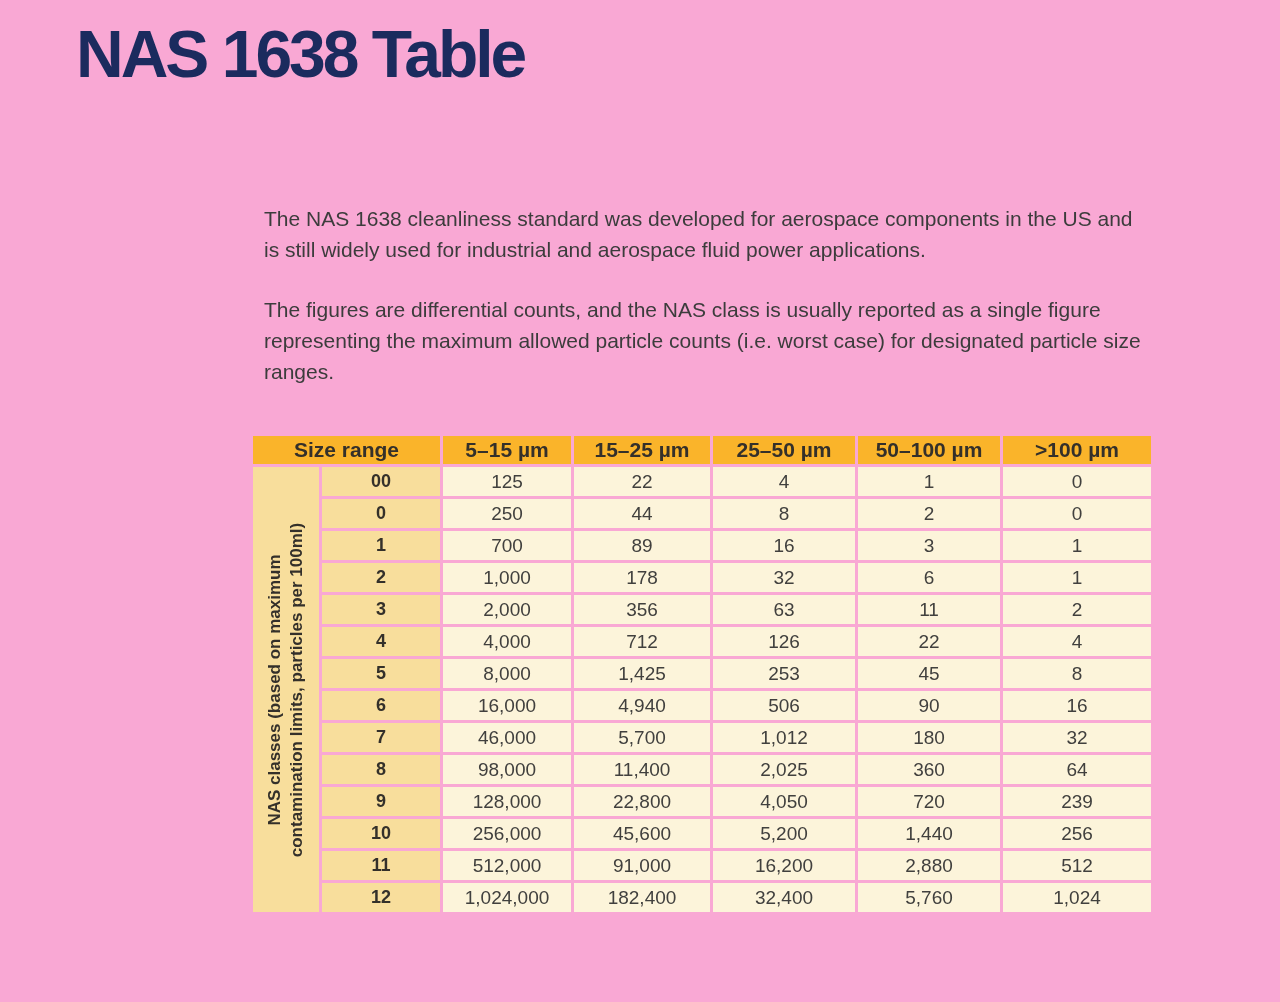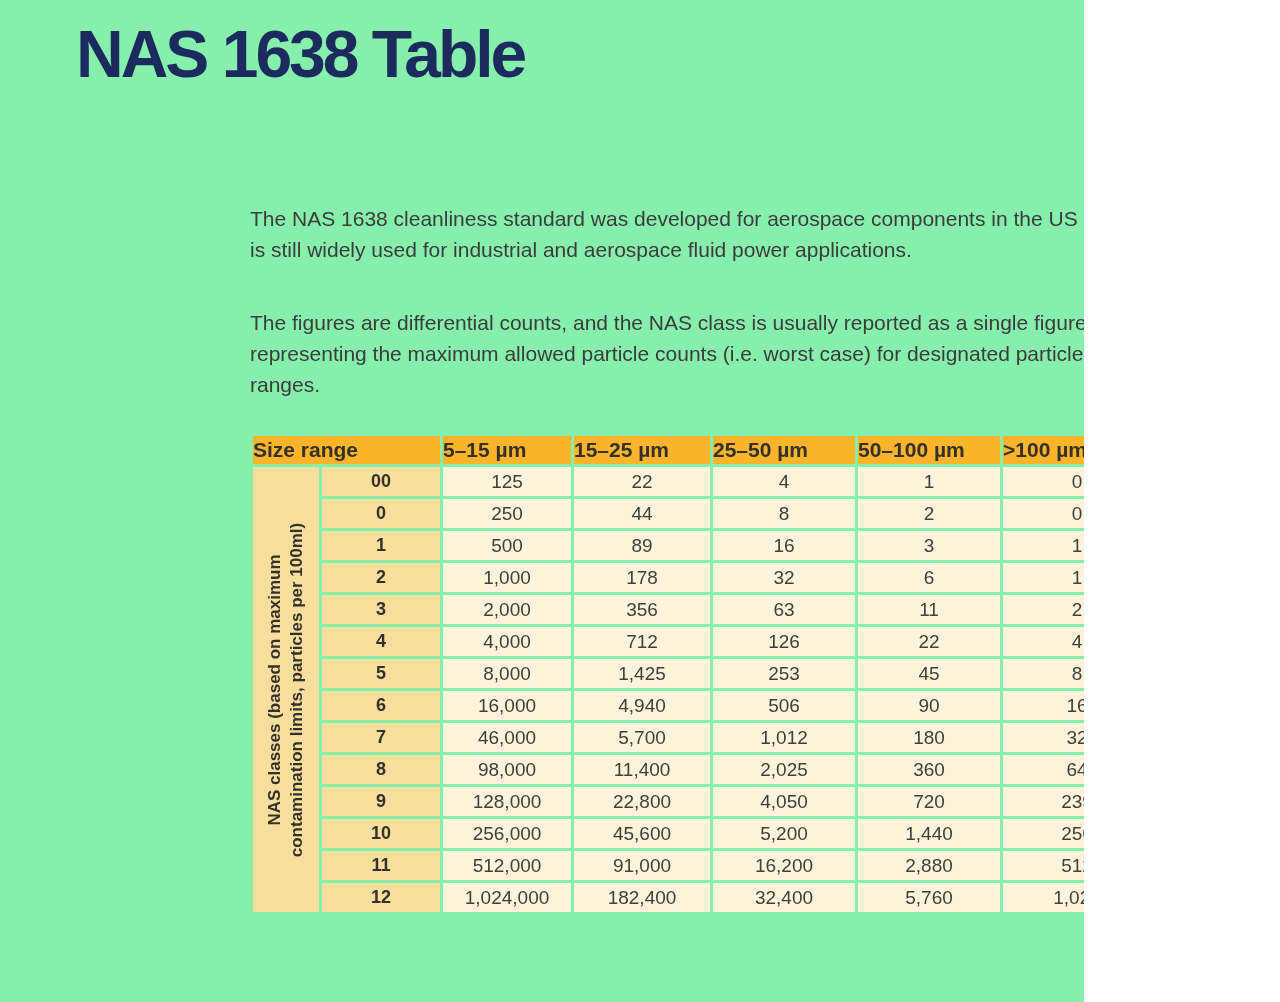--- a/index.html
+++ b/index.html
@@ -3,47 +3,47 @@
 <meta charset="utf-8">
 <style>
   html, body {
     margin: 0;
     padding: 0;
     background: #ffffff;
     font-family: "Liberation Sans", sans-serif;
   }
   .page {
     position: relative;
-    width: 1084px;
+    width: 1280px;
     height: 1002px;
-    background: #86efac;
+    background: #f9a8d4;
     overflow: hidden;
   }
   .title {
     position: absolute;
     left: 76px;
     top: 20px;
     margin: 0;
     font-size: 66px;
     line-height: 68px;
     font-weight: bold;
     letter-spacing: -3px;
     color: #1B2B5E;
   }
   .intro {
     position: absolute;
-    left: 250px;
+    left: 264px;
     top: 203px;
     width: 884px;
     color: #3C3C3C;
     font-size: 21px;
     line-height: 31px;
   }
   .intro p { margin: 0; }
-  .intro p + p { margin-top: 42px; }
+  .intro p + p { margin-top: 29px; }
 
   
   .table-wrap {
     position: absolute;
     left: 250px;
     top: 433px;
   }
   table.nas-table {
     table-layout: fixed;
     width: 904px;
@@ -58,21 +58,21 @@
   col.c-v4 { width: 142px; }
   col.c-v5 { width: 148px; }
 
   th.head-cell {
     height: 28px;
     padding: 0;
     background: #FAB42A;
     color: #34302A;
     font-size: 21px;
     font-weight: bold;
-    text-align: left;
+    text-align: center;
     vertical-align: middle;
   }
   td {
     padding: 0;
     height: 29px;
     text-align: center;
     vertical-align: middle;
   }
   td.class-cell {
     background: #F8DE9C;
@@ -154,21 +154,21 @@
           <tr class="body-row">
     <td class="class-cell">0</td>
     <td class="data-cell">250</td>
     <td class="data-cell">44</td>
     <td class="data-cell">8</td>
     <td class="data-cell">2</td>
     <td class="data-cell">0</td>
   </tr>
           <tr class="body-row">
     <td class="class-cell">1</td>
-    <td class="data-cell">500</td>
+    <td class="data-cell">700</td>
     <td class="data-cell">89</td>
     <td class="data-cell">16</td>
     <td class="data-cell">3</td>
     <td class="data-cell">1</td>
   </tr>
           <tr class="body-row">
     <td class="class-cell">2</td>
     <td class="data-cell">1,000</td>
     <td class="data-cell">178</td>
     <td class="data-cell">32</td>

